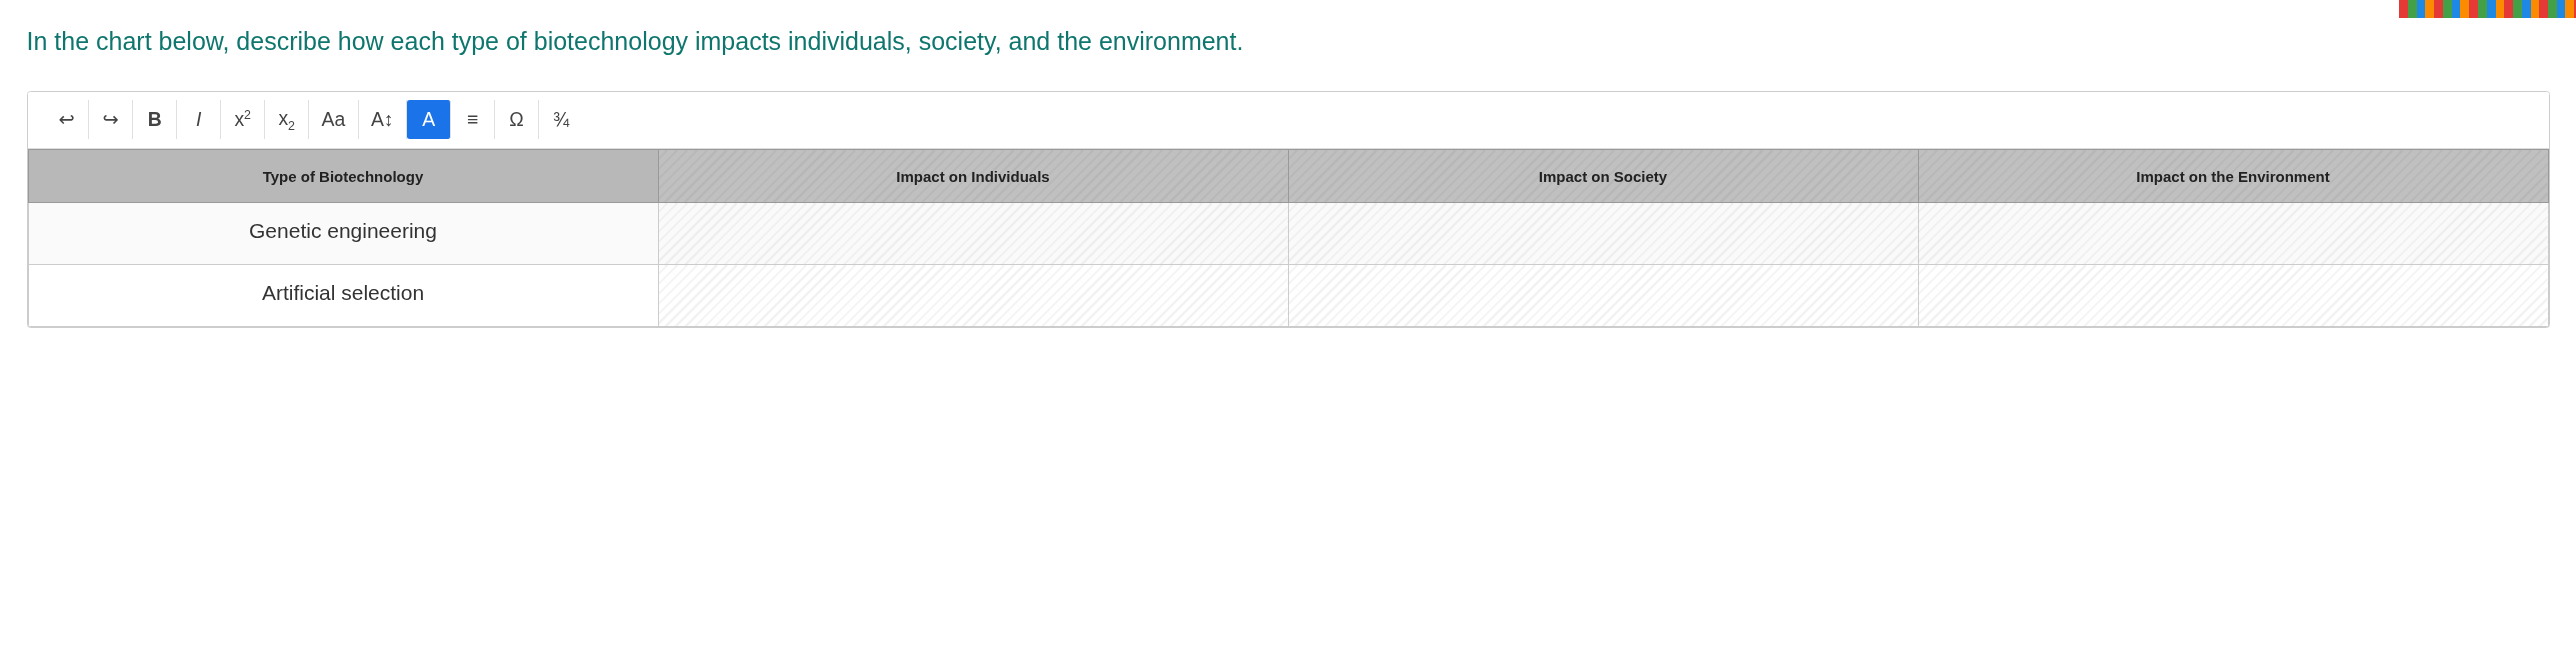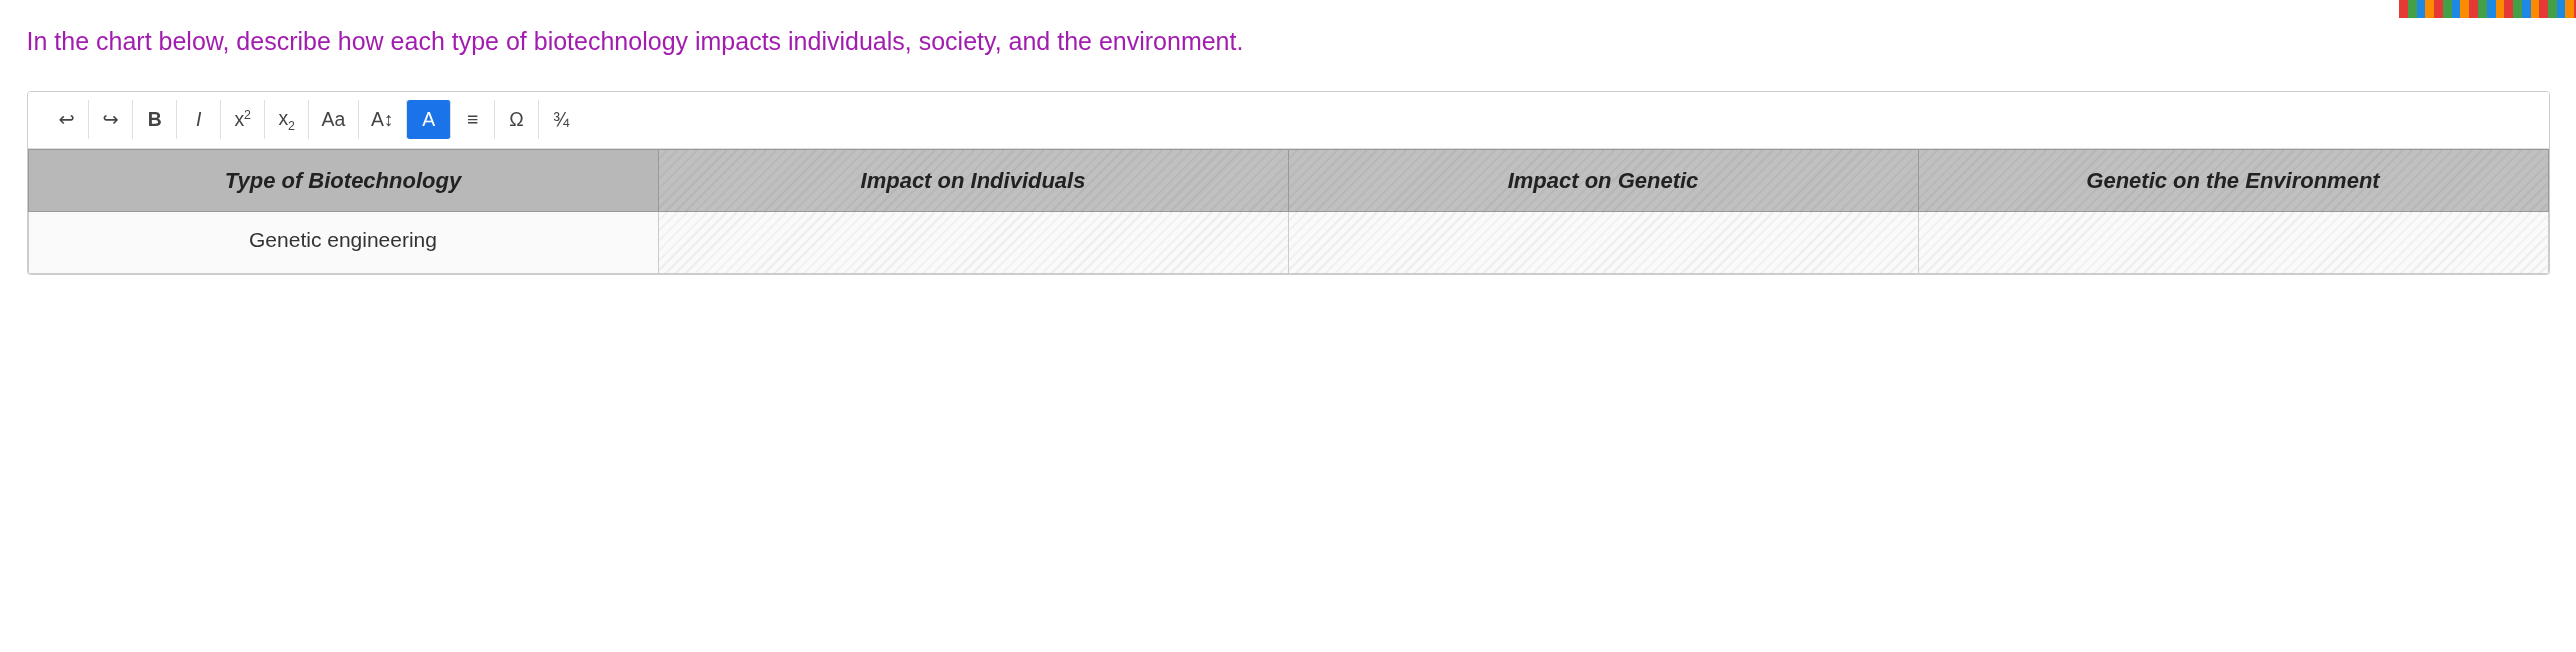--- a/index.html
+++ b/index.html
@@ -13,21 +13,21 @@
       font-family: Arial, sans-serif;
       font-size: 14px;
       color: #333;
       padding: 26.5px 26.5px 0 26.5px;
       width: 2576px;
       min-height: 653px;
     }
 
     .instruction-text {
       font-size: 25px;
-      color: #a21caf;
+      color: #0f766e;
       margin-bottom: 35px;
       font-weight: 400;
     }
 
     .editor-container {
       border: 0.9px solid #ccc;
       border-radius: 3.5px;
       overflow: hidden;
     }
 
@@ -81,25 +81,24 @@
 
     .col-type { width: 25%; }
     .col-individuals { width: 25%; }
     .col-society { width: 25%; }
     .col-environment { width: 25%; }
 
     thead tr th {
       background: #b8b8b8;
       color: #222;
       font-weight: 700;
-      font-size: 22px;
+      font-size: 15px;
       padding: 17.7px 26.5px;
       border: 0.9px solid #999;
       text-align: center;
-      font-style: italic;
     }
 
     tbody tr td {
       border: 0.9px solid #ccc;
       padding: 16px 26.5px;
       font-size: 21px;
       color: #333;
       background: #fff;
       vertical-align: top;
       min-height: 53px;
@@ -224,29 +223,35 @@
       <colgroup>
         <col class="col-type">
         <col class="col-individuals">
         <col class="col-society">
         <col class="col-environment">
       </colgroup>
       <thead>
         <tr>
           <th>Type of Biotechnology</th>
           <th>Impact on Individuals</th>
-          <th>Impact on Genetic</th>
-          <th>Genetic on the Environment</th>
+          <th>Impact on Society</th>
+          <th>Impact on the Environment</th>
         </tr>
       </thead>
       <tbody>
         <tr>
           <td>Genetic engineering</td>
           <td></td>
           <td></td>
           <td></td>
         </tr>
+        <tr>
+          <td>Artificial selection</td>
+          <td></td>
+          <td></td>
+          <td></td>
+        </tr>
       </tbody>
     </table>
   </div>
 
 </div>
 
 
 </body></html>

